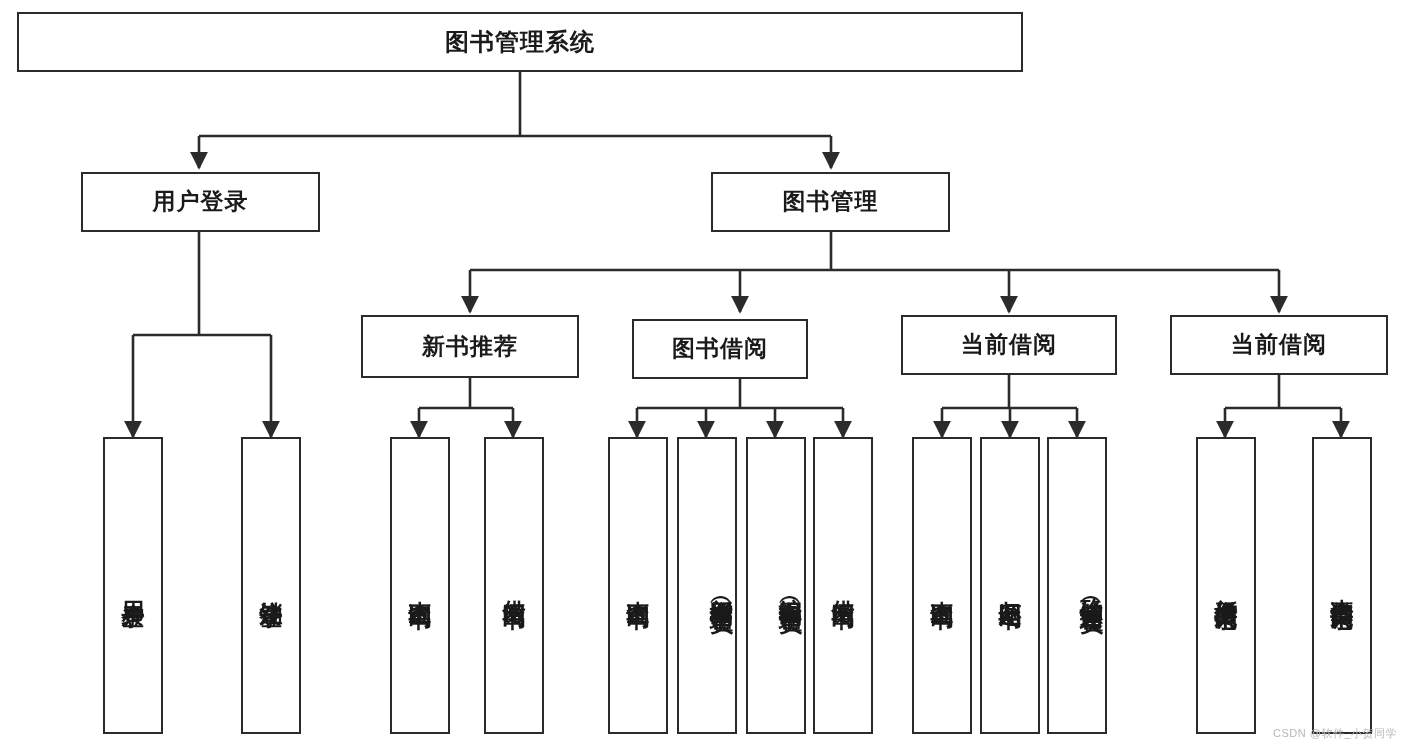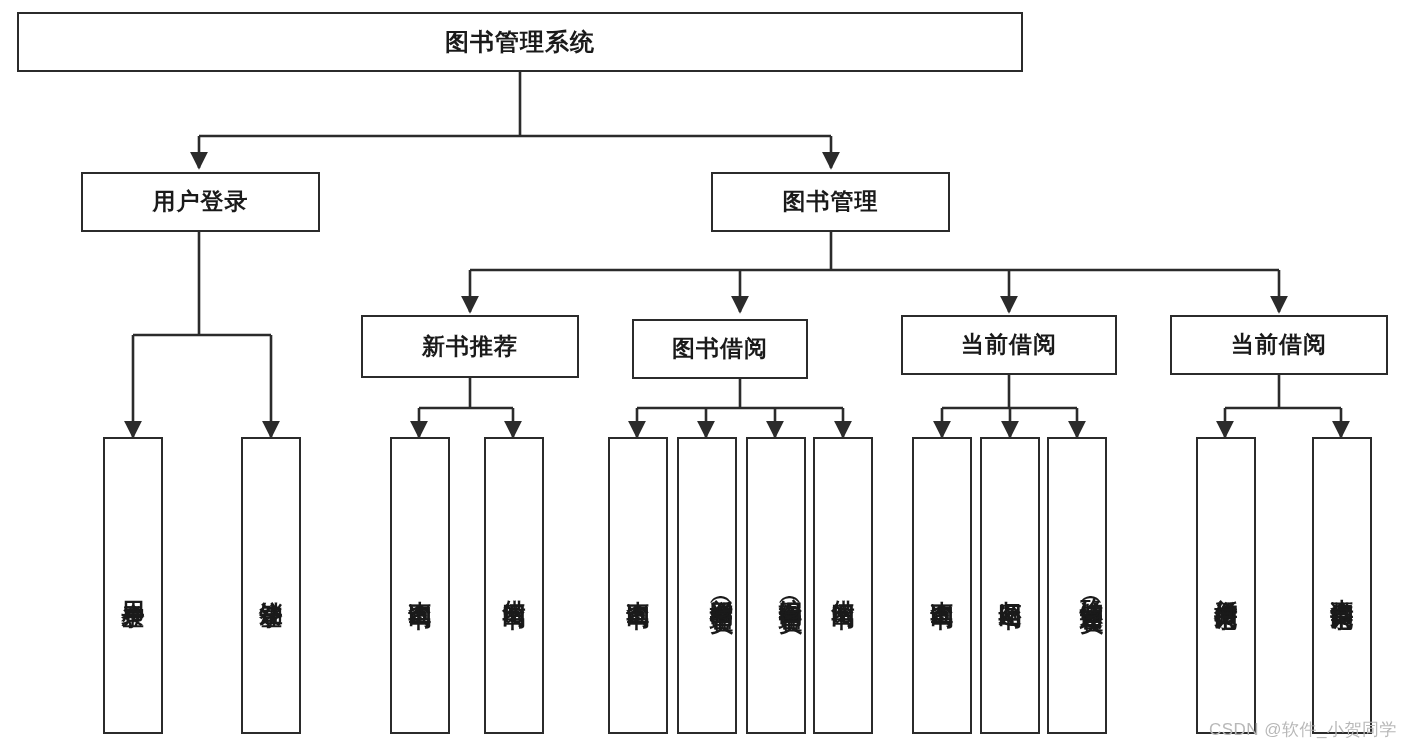--- a/index.html
+++ b/index.html
@@ -58,21 +58,21 @@
   }
   .nodetext {
     display: block;
     white-space: pre-wrap;
     font-weight: bold;
   }
   #watermark {
     position: absolute;
     right: 8px;
     bottom: 6px;
-    font-size: 17px;
+    font-size: 11px;
     color: #b8b8b8;
     letter-spacing: 0.5px;
     user-select: none;
     white-space: nowrap;
   }
 </style>
 </head>
 <body>
 
 <div id="canvas">

